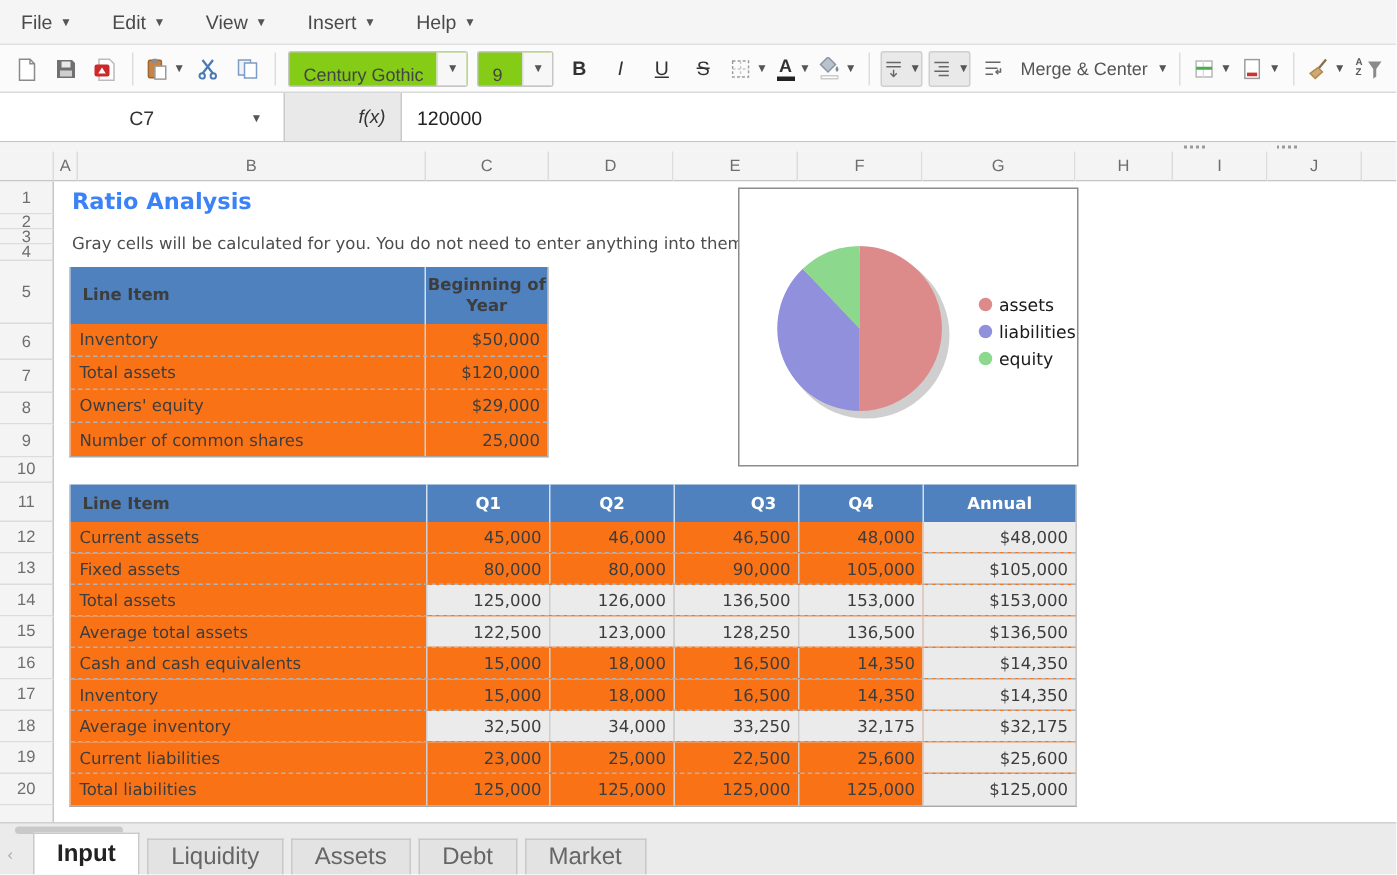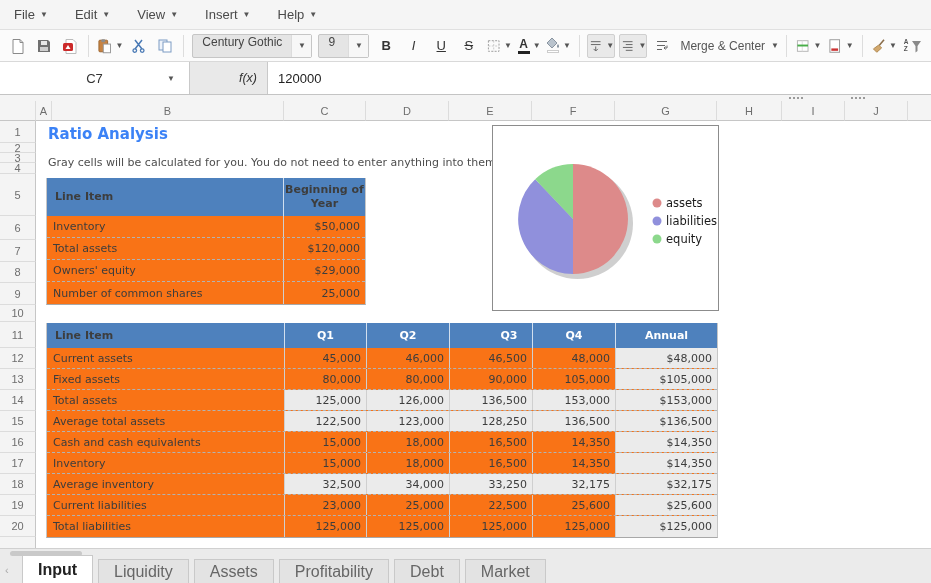--- a/index.html
+++ b/index.html
@@ -13,21 +13,21 @@
   .menu-item { display:flex; align-items:center; gap:5px; font-size:13px; color:#4a4a4a; cursor:default; }
   .caret { font-size:8px; color:#555; line-height:1; }
 
   
   .toolbar { position:absolute; left:0; top:30px; width:100%; height:32px; background:#fbfbfb;
              border-bottom:1px solid #d9d9d9; display:flex; align-items:center; padding:0 5px; }
   .tbtn { height:24px; min-width:22px; display:flex; align-items:center; justify-content:center; gap:3px;
           margin:0 2px; border-radius:2px; border:1px solid transparent; }
   .tbtn.pressed { background:#e9e9e9; border:1px solid #cfcfcf; }
   .tdivider { width:1px; height:22px; background:#ddd; margin:0 5px; }
-  .tselect { height:24px; border:1px solid #c6c6c6; background:#e5e5e5; display:flex; align-items:flex-start;
+  .tselect { height:24px; border:1px solid #c6c6c6; background:#84cc16; display:flex; align-items:flex-end;
              border-radius:2px; margin:0 3px; }
   .tselect .val { padding:0 9px; font-size:12px; color:#444; white-space:nowrap; }
   .tselect .dd  { width:20px; align-self:stretch; border-left:1px solid #dcdcdc; display:flex;
                   align-items:center; justify-content:center; background:#f7f7f7; }
   .fmt { font-size:13px; color:#333; width:22px; text-align:center; }
   .a-wrap { display:flex; flex-direction:column; align-items:center; line-height:1; }
   .a-wrap .bar { width:12px; height:3px; margin-top:1px; }
   .merge-label { font-size:12px; color:#555; white-space:nowrap; padding:0 3px; }
   .sortletters { display:flex; flex-direction:column; font-size:6.5px; line-height:6.5px; color:#555; font-weight:bold; }
 
@@ -524,23 +524,20 @@
       <div class="tab active">
           <span>Input</span>
         </div>
       <div class="tab">
           <span>Liquidity</span>
         </div>
       <div class="tab">
           <span>Assets</span>
         </div>
       <div class="tab">
-          <span>Profitability</span>
-        </div>
-      <div class="tab">
           <span>Debt</span>
         </div>
       <div class="tab">
           <span>Market</span>
         </div>
     </div>
   </div>
 
 </div>
 

